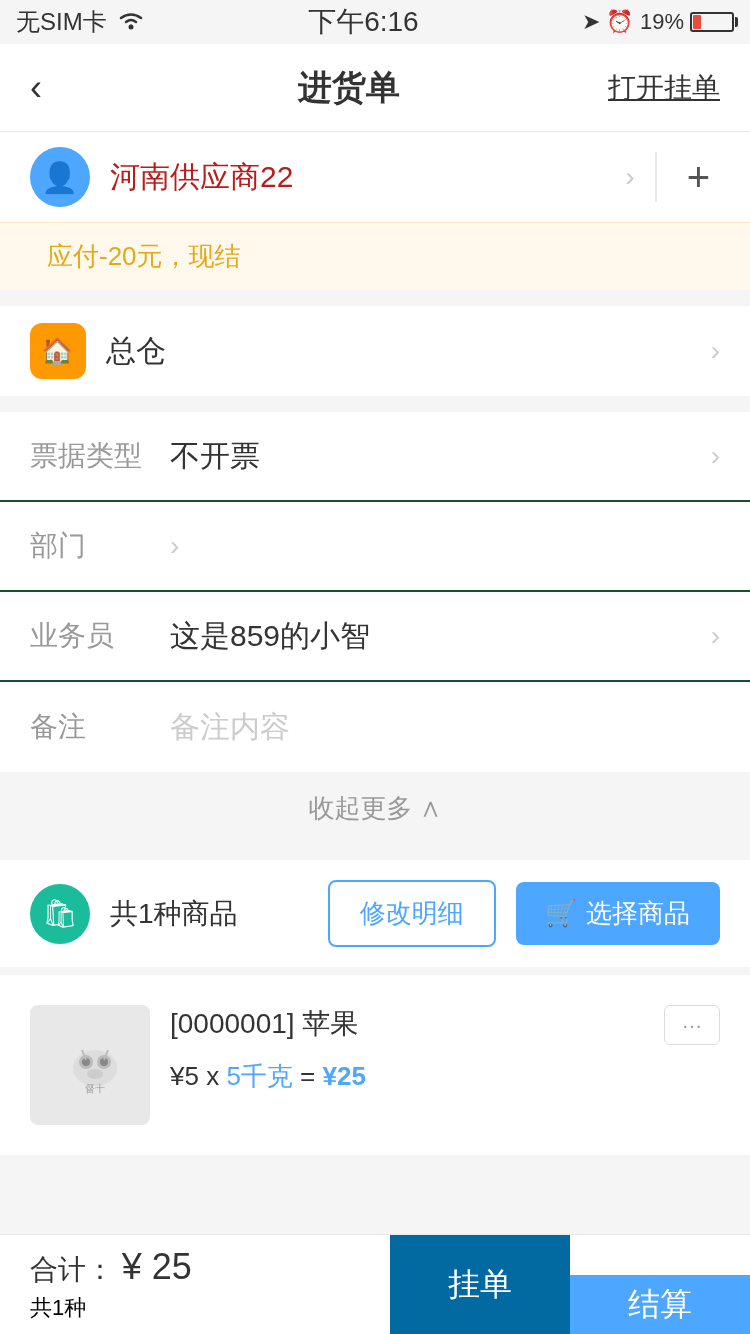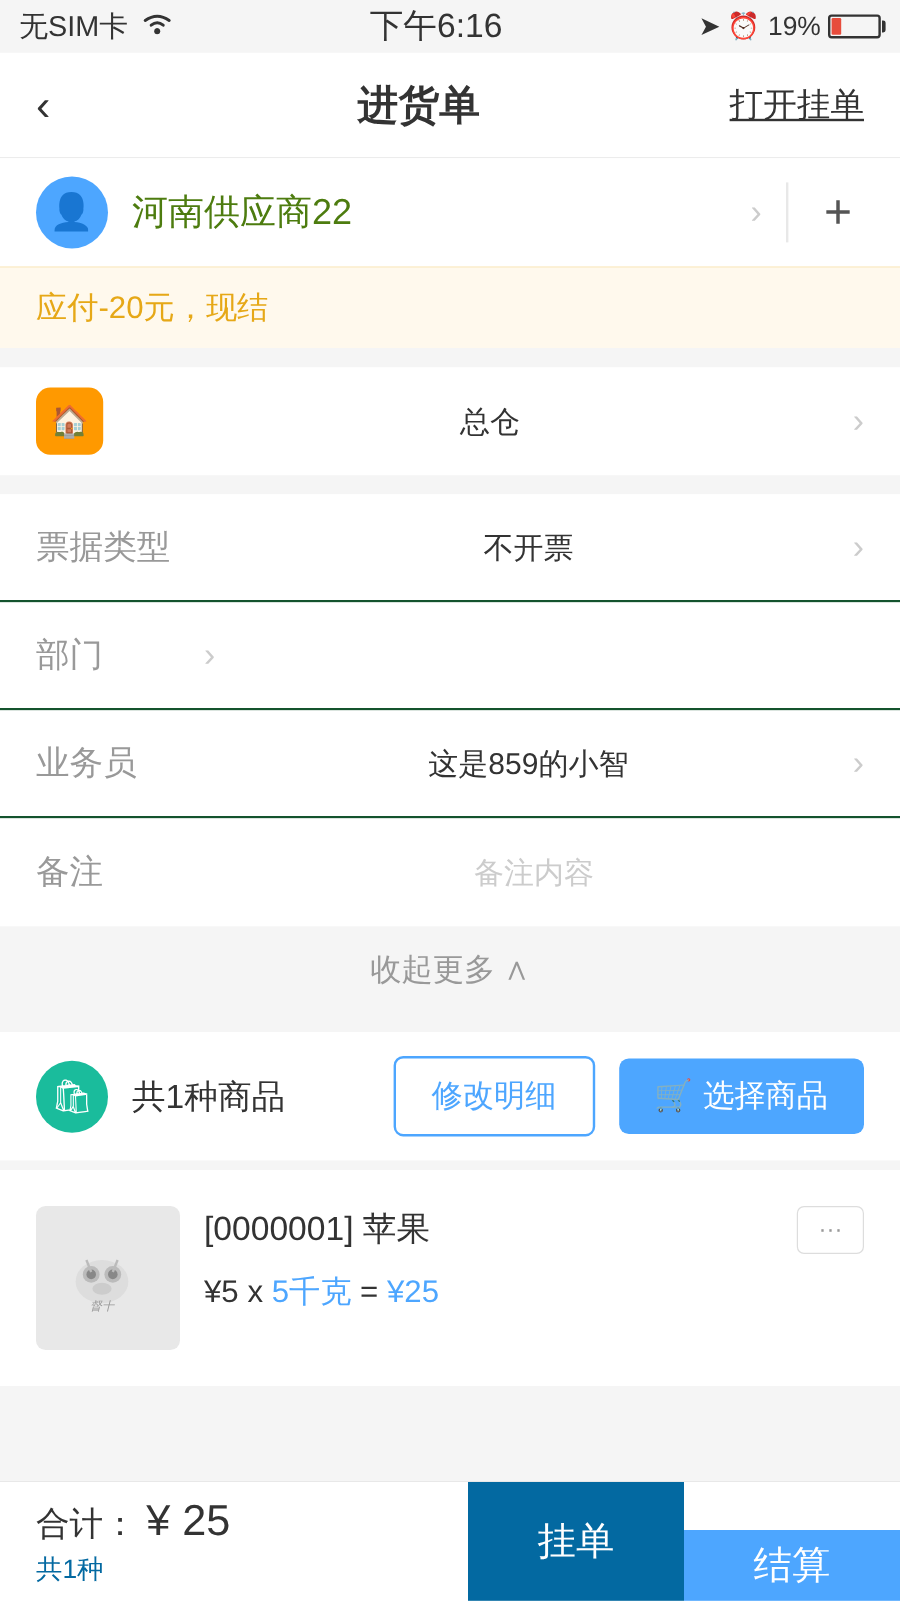--- a/index.html
+++ b/index.html
@@ -93,21 +93,21 @@
     .supplier-avatar {
       width: 60px; height: 60px; border-radius: 50%;
       background: #4da6ff;
       display: flex; align-items: center; justify-content: center;
       margin-right: 20px; flex-shrink: 0;
     }
     .avatar-icon { color: #fff; font-size: 30px; }
     .supplier-name {
       flex: 1;
       font-size: 30px;
-      color: #4d7c0f;
+      color: #b91c1c;
     }
     .chevron-right {
       color: #ccc;
       font-size: 28px;
       margin-right: 0;
     }
     .supplier-divider {
       width: 2px;
       height: 50px;
       background: #e8e8e8;
@@ -116,21 +116,21 @@
     .add-btn {
       font-size: 40px;
       color: #555;
       cursor: pointer;
       padding: 0 10px;
     }
 
     
     .notice-bar {
       background: #fff9ed;
-      padding: 16px 30px;
+      padding: 16px 47px;
       font-size: 26px;
       color: #e6a817;
       border-top: 1px solid #fbe9c3;
     }
 
     
     .row-item {
       display: flex;
       align-items: center;
       padding: 0 30px;
@@ -149,23 +149,22 @@
     .row-icon { color: #fff; font-size: 26px; }
 
     .row-label {
       font-size: 28px;
       color: #999;
       width: 140px;
       flex-shrink: 0;
     }
     .row-value {
       flex: 1;
-      font-size: 25px;
-      color: #333;
-      text-align: center;
+      font-size: 30px;
+      color: #333;
     }
     .row-value.placeholder {
       color: #ccc;
     }
 
     
     .collapse-row {
       background: #f5f5f5;
       height: 72px;
       display: flex; align-items: center; justify-content: center;
@@ -236,21 +235,21 @@
     .product-name {
       font-size: 28px;
       color: #333;
       margin-bottom: 16px;
     }
     .product-price {
       font-size: 26px;
       color: #333;
     }
     .product-price .blue { color: #4da6ff; }
-    .product-price .total { color: #4da6ff; font-weight: 400; }
+    .product-price .total { color: #4da6ff; font-weight: 700; }
     .product-more {
       width: 56px; height: 40px;
       border: 1px solid #ddd;
       border-radius: 6px;
       display: flex; align-items: center; justify-content: center;
       font-size: 20px; color: #999;
       cursor: pointer;
       flex-shrink: 0;
     }
 
@@ -267,21 +266,21 @@
     }
     .bottom-summary {
       flex: 1;
       display: flex;
       flex-direction: column;
       justify-content: center;
       padding: 0 30px;
     }
     .summary-total { font-size: 28px; color: #333; }
     .summary-total .amount { font-size: 36px; font-weight: 400; margin-top: 48px; }
-    .summary-count { font-size: 22px; color: #0369a1; margin-top: 4px; }
+    .summary-count { font-size: 22px; color: #000000; margin-top: 4px; }
     .btn-hang {
       width: 180px;
       background: #0369a1;
       display: flex; align-items: center; justify-content: center;
       font-size: 32px;
       color: #fff;
       cursor: pointer;
     }
     .btn-checkout {
       width: 180px;
@@ -289,22 +288,22 @@
       display: flex; align-items: center; justify-content: center;
       font-size: 32px;
       color: #fff;
       cursor: pointer;
       margin-top: 40px;
     }
 
     
     .owl-logo {
       width: 80px; height: 80px;
-      display: flex; align-items: center; justify-content: flex-start;
-      font-size: 36px; color: #bbb; font-style: italic;
+      display: flex; align-items: center; justify-content: flex-end;
+      font-size: 36px; color: #bbb;
     }
   </style>
 </head>
 <body>
 
 <div class="status-bar">
   <div class="status-left">
     <span>无SIM卡</span>
     <span>
       <svg width="28" height="20" viewBox="0 0 28 20" fill="none">

